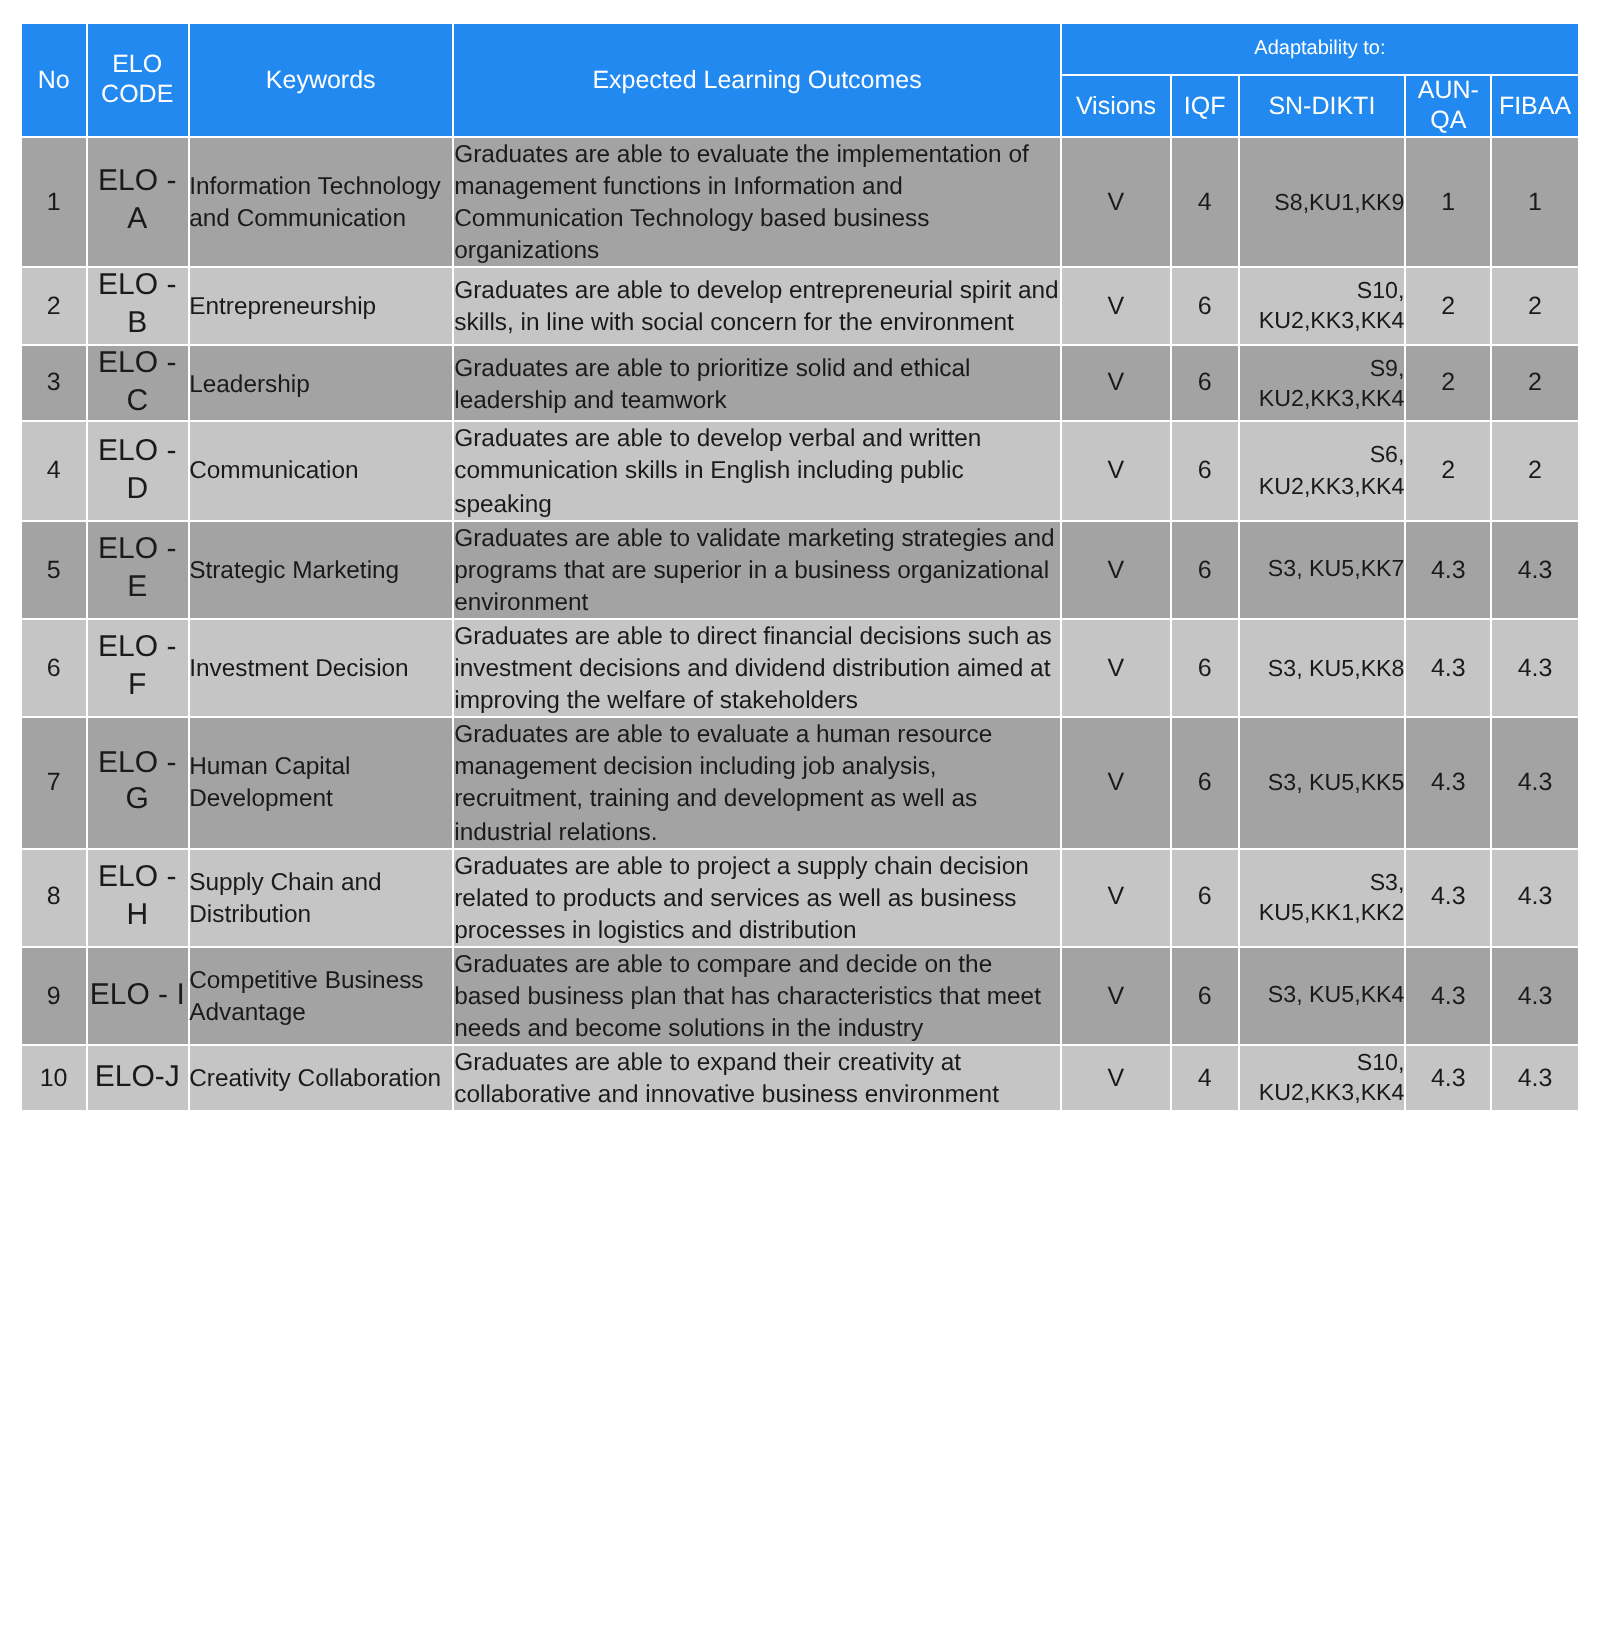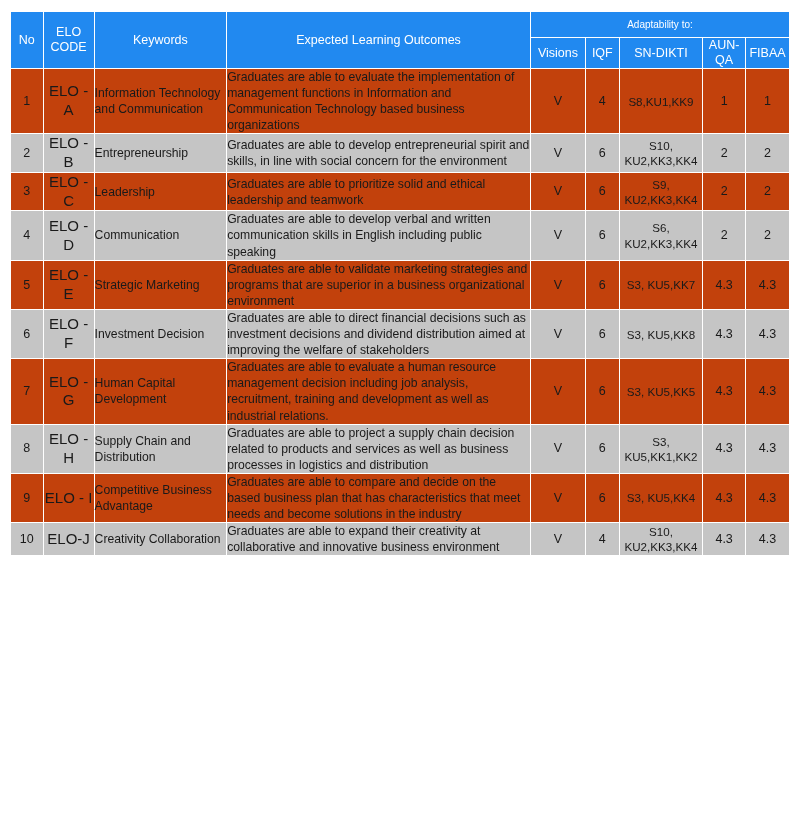--- a/index.html
+++ b/index.html
@@ -50,33 +50,33 @@
   th.h-sndikti { width: 82px; margin-top: 27px;  }
   th.h-aunqa   { width: 42px;  }
   th.h-fibaa   { width: 43px;  }
 
   
   tbody td {
     font-size: 12.2px;
     color: #1a1a1a;
     line-height: 1.32;
   }
-  tbody tr.light td { background: #c2410c; }
+  tbody tr.light td { background: #a3a3a3; }
   tbody tr.dark  td { background: #c5c5c5; }
 
   td.c-no, td.c-code, td.c-visions, td.c-iqf,
   td.c-sndikti, td.c-aunqa, td.c-fibaa {
     text-align: center;
   }
   td.c-keywords { text-align: left; padding: 2px 4px; }
   td.c-outcome  { text-align: left; padding: 4px 5px 4px 6px; vertical-align: top; }
   td.c-no { font-size: 12.5px; }
   td.c-code { font-size: 15px; line-height: 1.25; }
   td.c-visions, td.c-iqf, td.c-aunqa, td.c-fibaa { font-size: 12.5px; }
-  td.c-sndikti { font-size: 11.6px; line-height: 1.3; }
+  td.c-sndikti { font-size: 11.6px; line-height: 1.3; text-align: right; }
 </style>
 </head>
 <body>
 
 <div id="page">
   <table class="elo">
     <colgroup>
       <col style="width:32px">
       <col style="width:50px">
       <col style="width:130px">

